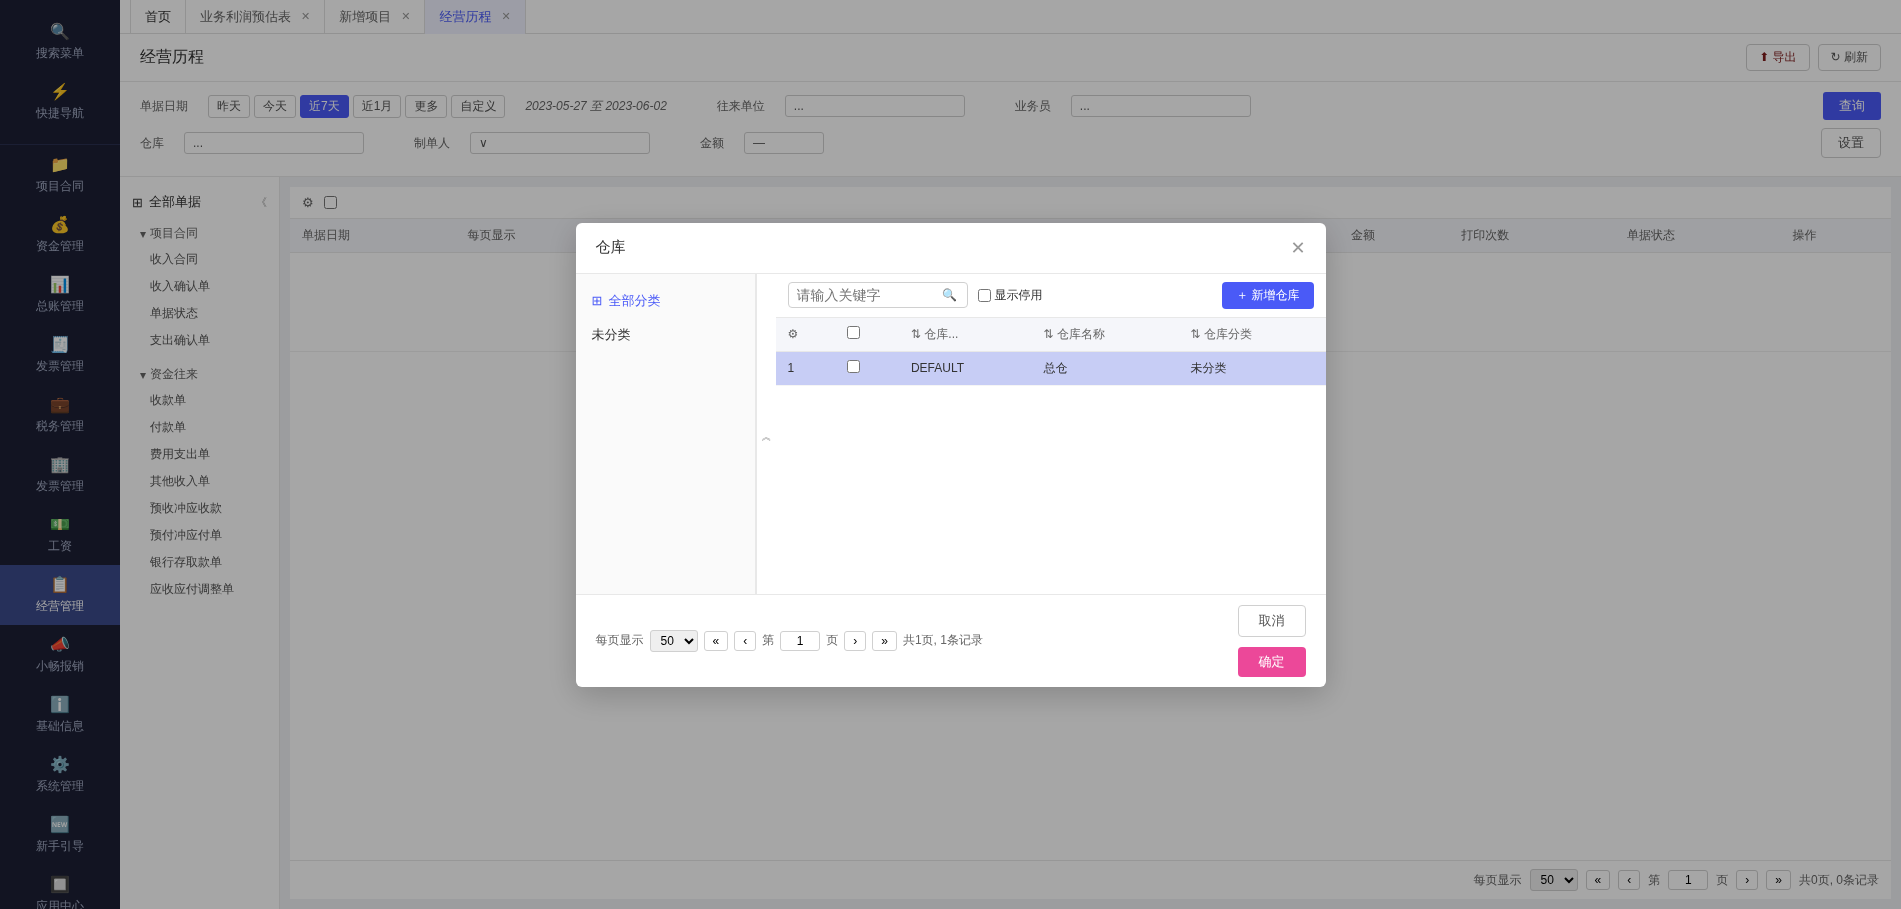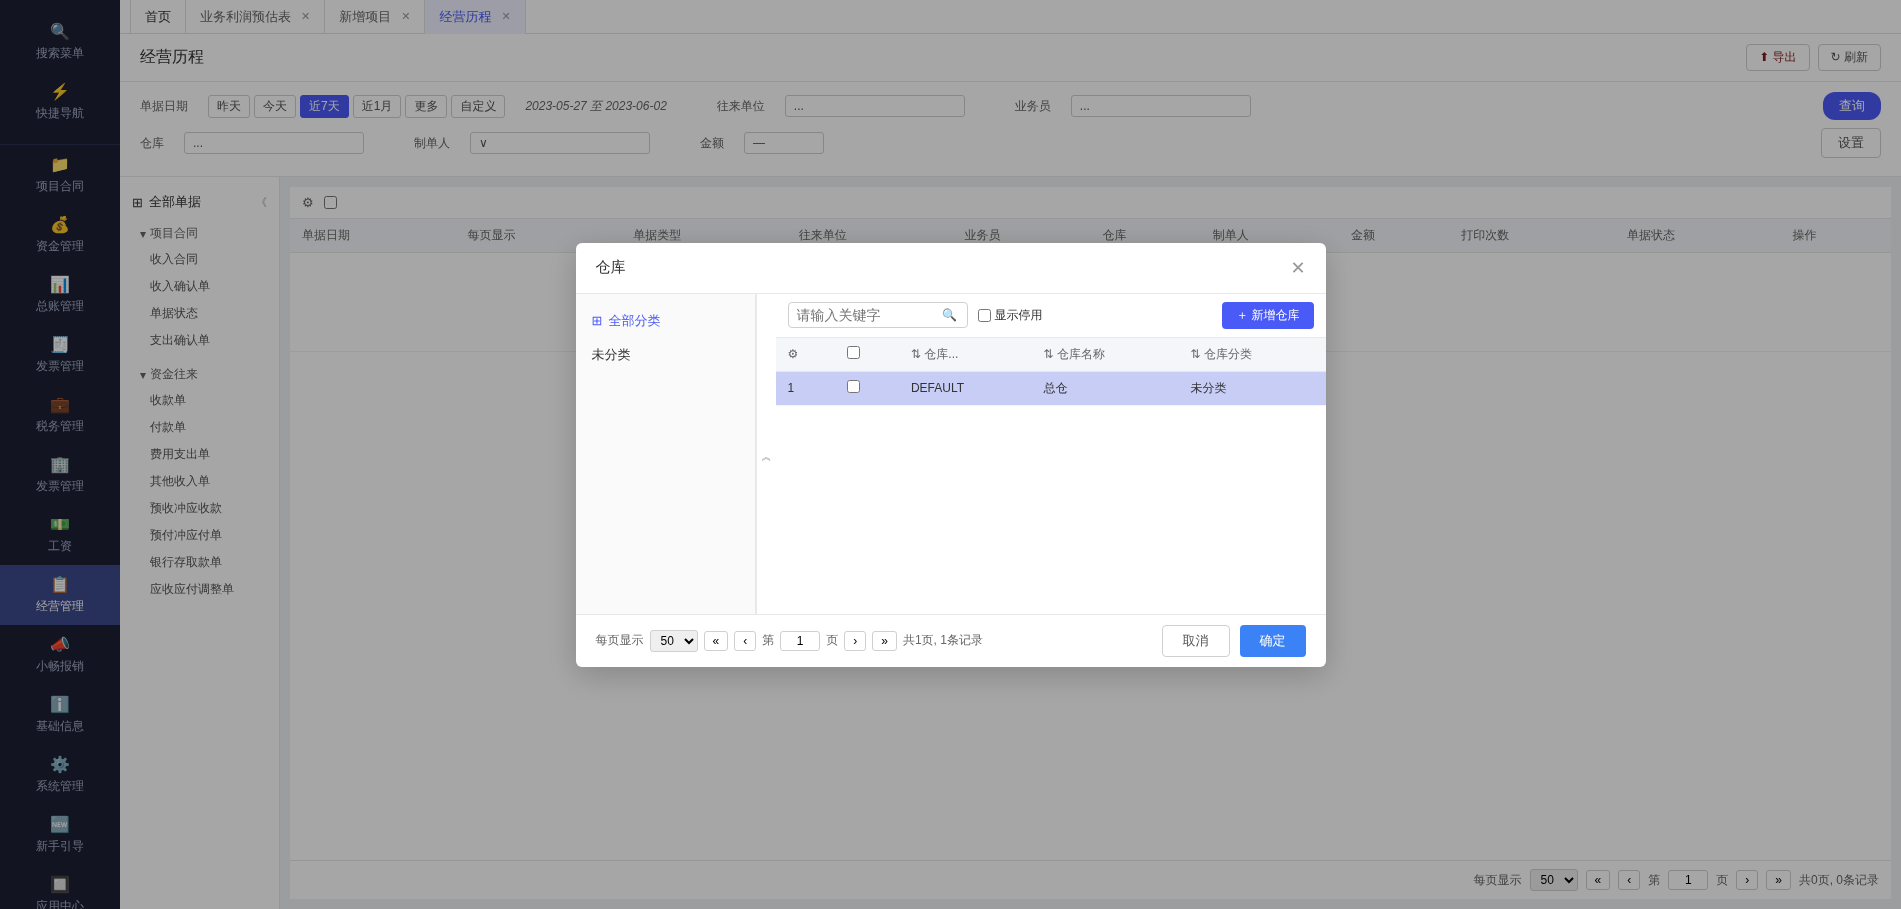--- a/index.html
+++ b/index.html
@@ -33,21 +33,21 @@
 
     
     .filter-area { background: #fff; padding: 10px 20px; border-bottom: 1px solid #e8e8e8; }
     .filter-row { display: flex; align-items: center; gap: 20px; margin-bottom: 8px; }
     .filter-label { color: #666; font-size: 12px; white-space: nowrap; }
     .filter-date-btns { display: flex; gap: 4px; justify-content: center; }
     .date-btn { padding: 2px 8px; border: 1px solid #d0d0d0; border-radius: 3px; font-size: 12px; cursor: pointer; background: #fff; color: #555; }
     .date-btn.active { background: #4a5af7; color: #fff; border-color: #4a5af7; }
     .filter-date-range { font-size: 12px; color: #666; font-style: italic; }
     .filter-select { border: 1px solid #d0d0d0; border-radius: 3px; padding: 3px 8px; font-size: 12px; color: #555; min-width: 120px; display: flex; align-items: center; justify-content: space-between; cursor: pointer; }
-    .btn-query { background: #4a5af7; color: #fff; border: none; padding: 5px 16px; border-radius: 12px; cursor: pointer; font-size: 13px; }
+    .btn-query { background: #4a5af7; color: #fff; border: none; padding: 5px 16px; border-radius: 3px; cursor: pointer; font-size: 13px; }
     .btn-setting { background: #fff; border: 1px solid #d0d0d0; color: #555; padding: 5px 16px; border-radius: 4px; cursor: pointer; font-size: 13px; }
 
     
     .content-body { display: flex; flex: 1; overflow: hidden; background: #f0f2f5; }
     .left-nav { width: 160px; background: #fff; border-right: 1px solid #e8e8e8; padding: 10px 0; overflow-y: auto; flex-shrink: 0; }
     .left-nav-header { display: flex; align-items: center; gap: 6px; padding: 6px 12px; font-weight: 500; color: #333; cursor: pointer; }
     .left-nav-section { padding: 4px 0; }
     .left-nav-section-title { padding: 4px 12px 4px 20px; color: #666; font-size: 12px; cursor: pointer; display: flex; align-items: center; gap: 4px; }
     .left-nav-item { padding: 5px 12px 5px 30px; color: #555; font-size: 12px; cursor: pointer; }
 
@@ -82,23 +82,23 @@
     .modal-checkbox { display: flex; gap: 4px; font-size: 12px; }
     .btn-add { background: #4a5af7; color: #fff; border: none; padding: 5px 14px; border-radius: 4px; cursor: pointer; font-size: 12px; margin-left: auto; }
     .modal-table-area { flex: 1; overflow: auto; }
     .modal-table { width: 100%; border-collapse: collapse; font-size: 12px; }
     .modal-table thead tr { background: #f5f6fa; }
     .modal-table th { padding: 8px 12px; text-align: left; border-bottom: 1px solid #e8e8e8; color: #666; font-weight: 500; white-space: nowrap; }
     .modal-table td { padding: 8px 12px; border-bottom: 1px solid #f5f5f5; }
     .modal-table tr.selected td { background: #c7cdf5; }
     .modal-footer { padding: 10px 20px; display: flex; align-items: center; justify-content: space-between; border-top: 1px solid #e8e8e8; }
     .modal-pagination { display: flex; align-items: center; gap: 6px; font-size: 12px; color: #666; }
-    .modal-actions { display: flex; gap: 10px; }
+    .modal-actions { display: flex; gap: 10px; flex-direction: column; }
     .btn-cancel { background: #fff; border: 1px solid #d0d0d0; color: #555; padding: 6px 20px; border-radius: 4px; cursor: pointer; font-size: 13px; }
-    .btn-confirm { background: #3b82f6; color: #fff; border: none; padding: 6px 20px; border-radius: 4px; cursor: pointer; font-size: 13px; }
+    .btn-confirm { background: #ec4899; color: #fff; border: none; padding: 6px 20px; border-radius: 4px; cursor: pointer; font-size: 13px; }
 
     .no-data { text-align: center; color: #999; padding: 40px; font-size: 13px; }
     .per-page-select { border: 1px solid #d0d0d0; border-radius: 3px; padding: 2px 6px; font-size: 12px; }
   </style>
 </head>
 <body>
 
 <div class="app-container">
 
   <div class="sidebar">

